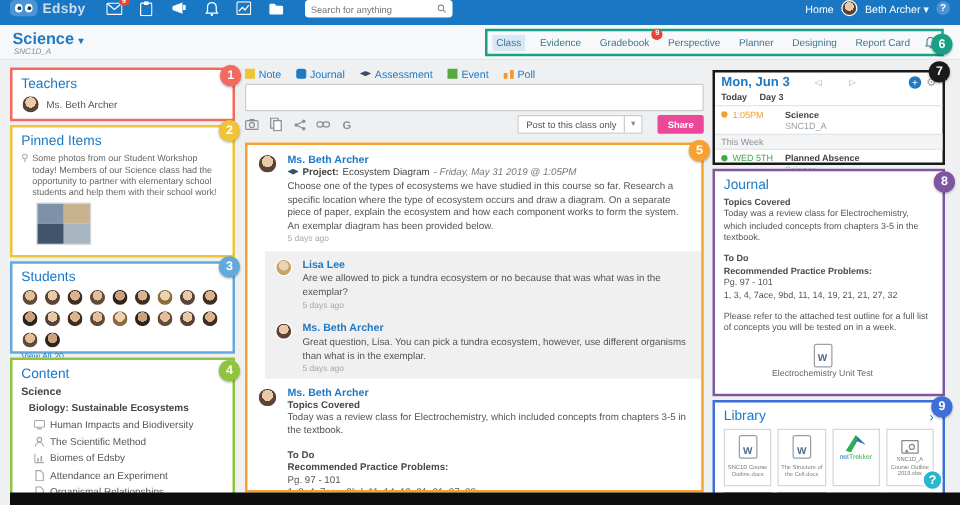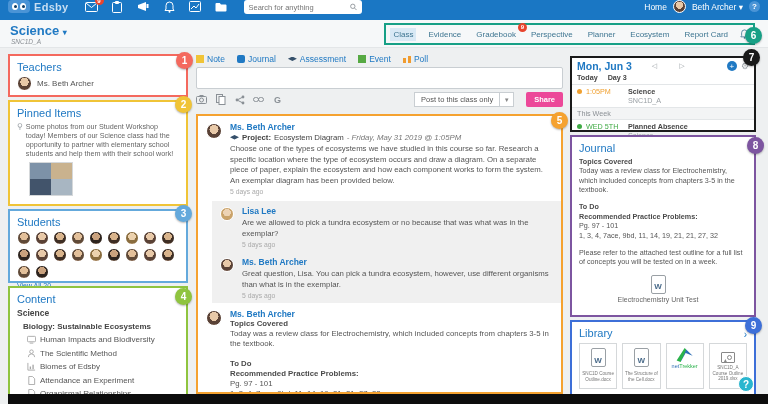--- a/index.html
+++ b/index.html
@@ -217,21 +217,21 @@
 
 <div class="subheader">
   <div class="class-title"><span>Science</span> <span class="caret">▾</span></div>
   <div class="class-code">SNC1D_A</div>
   <div class="tabsbox">
     <span class="tab sel">Class</span>
     <span class="tab">Evidence</span>
     <span class="tab"><span>Gradebook</span><span class="badge">9</span></span>
     <span class="tab">Perspective</span>
     <span class="tab">Planner</span>
-    <span class="tab">Ecosystem</span>
+    <span class="tab">Designing</span>
     <span class="tab">Report Card</span>
     <svg width="9" height="10" viewBox="0 0 11 12">
         <path d="M5.5 1a3.5 3.5 0 0 1 3.5 3.5V8l1 1.5H1L2 8V4.5A3.5 3.5 0 0 1 5.5 1z" fill="none" stroke="#3d7591"></path>
         <circle cx="5.5" cy="10.8" r="1" fill="#3d7591"></circle>
       </svg>
   </div>
 </div>
 
 <div class="panel panel-pad box-teachers">
   <div class="ptitle">Teachers</div>

